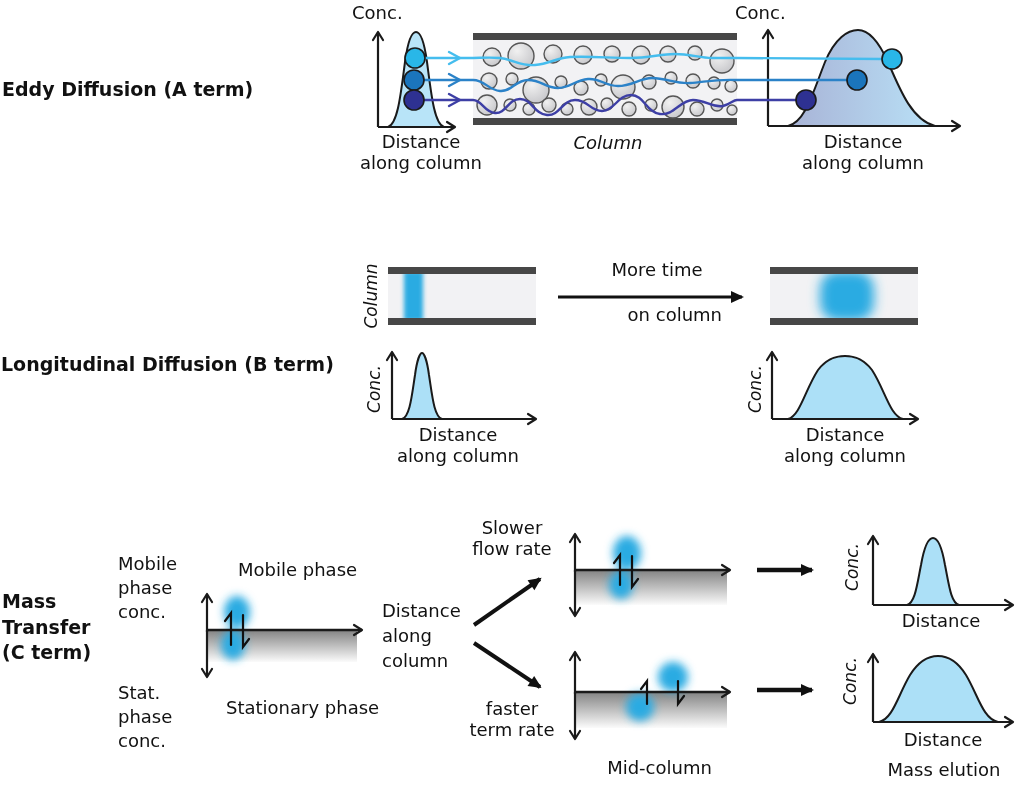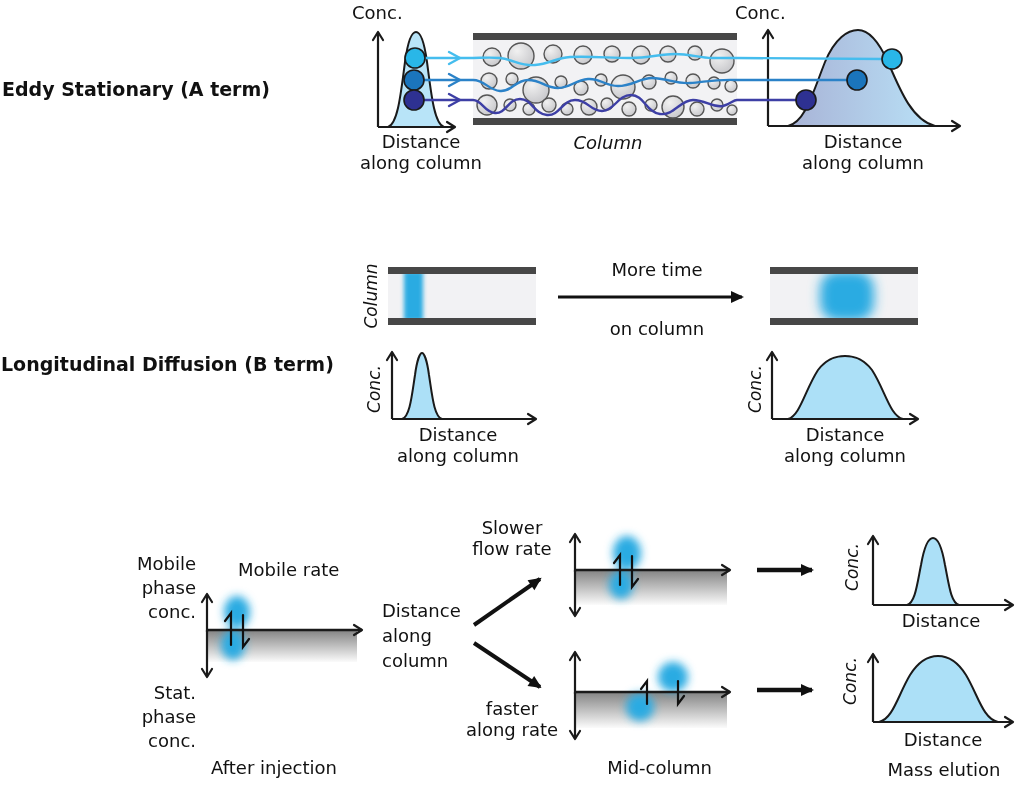--- a/index.html
+++ b/index.html
@@ -2,21 +2,21 @@
 <html><head>
 <meta charset="utf-8">
 <style>
   html,body{margin:0;padding:0;background:#fff;}
   #page{position:relative;width:1024px;height:787px;background:#ffffff;overflow:hidden;
         font-family:"DejaVu Sans",sans-serif;color:#111;}
   #canvas{position:absolute;left:0;top:0;}
   .lbl{position:absolute;font-size:18px;line-height:1.18;white-space:pre-line;}
   .b{font-weight:400;}
   .c{text-align:center;}
-  .r{text-align:right;}
+  .r{}
   .t{font-size:19px;font-weight:700;white-space:pre-line;line-height:1.35;}
   .rot{position:absolute;font-size:17px;font-style:italic;white-space:nowrap;
        transform:translate(-50%,-50%) rotate(-90deg);}
   .lh3{line-height:1.34;}
   .lh4{line-height:1.4;}
 </style>
 </head>
 <body>
 
 <div id="page">
@@ -221,55 +221,58 @@
     </g>
 
     <g>
       <path d="M879,722 C893,719 898,695 910,675 C920,659 930,656 938,656 C946,656 956,659 966,675 C978,695 983,719 998,722 Z" stroke="#1a1a1a" stroke-width="2" stroke-linejoin="round" fill="#ace0f7"></path>
       <path d="M873,722 L873,654" fill="none" stroke="#1a1a1a" stroke-width="2.2" marker-end="url(#chev)"></path>
       <path d="M873,722 L1013,722" fill="none" stroke="#1a1a1a" stroke-width="2.2" marker-end="url(#chev)"></path>
     </g>
   </g>
 </svg>
 
-<div class="lbl t" style="left:2px;top:77px;">Eddy Stationary (A term)</div>
+<div class="lbl t" style="left:2px;top:77px;">Eddy Diffusion (A term)</div>
 <div class="lbl" style="left:352px;top:2px;">Conc.</div>
 <div class="lbl c" style="left:348px;top:131px;width:146px;">Distance
 along column</div>
 <div class="lbl c" style="left:548px;top:132px;width:120px;font-style:italic;">Column</div>
 <div class="lbl" style="left:735px;top:2px;">Conc.</div>
 <div class="lbl c" style="left:790px;top:131px;width:146px;">Distance
 along column</div>
 
 <div class="lbl t" style="left:1px;top:352px;">Longitudinal Diffusion (B term)</div>
 <div class="rot" style="left:371px;top:296px;">Column</div>
 <div class="lbl c" style="left:592px;top:259px;width:130px;">More time</div>
-<div class="lbl c" style="left:592px;top:318px;width:130px;">on column</div>
+<div class="lbl c" style="left:592px;top:304px;width:130px;text-align:right;">on column</div>
 <div class="rot" style="left:374px;top:389px;">Conc.</div>
 <div class="lbl c" style="left:384px;top:424px;width:148px;">Distance
 along column</div>
 <div class="rot" style="left:755px;top:389px;">Conc.</div>
 <div class="lbl c" style="left:770px;top:424px;width:150px;">Distance
 along column</div>
 
+<div class="lbl t" style="left:2px;top:589px;">Mass
+Transfer
+(C term)</div>
 <div class="lbl r lh3" style="left:118px;top:552px;width:78px;">Mobile
 phase
 conc.</div>
 <div class="lbl r lh3" style="left:118px;top:644px;width:78px;margin-top:37px;">Stat.
 phase
 conc.</div>
-<div class="lbl" style="left:238px;top:559px;">Mobile rate</div>
+<div class="lbl" style="left:238px;top:559px;">Mobile phase</div>
+<div class="lbl" style="left:226px;top:697px;">Stationary phase</div>
 <div class="lbl lh4" style="left:382px;top:598px;">Distance
 along
 column</div>
 <div class="lbl b c" style="left:448px;top:517px;width:128px;">Slower
 flow rate</div>
 <div class="lbl b c" style="left:448px;top:698px;width:128px;">faster
-along rate</div>
-<div class="lbl b c" style="left:196px;top:757px;width:156px;">After injection</div>
+term rate</div>
 <div class="lbl b c" style="left:592px;top:757px;width:135px;">Mid-column</div>
 <div class="rot" style="left:852px;top:567px;">Conc.</div>
 <div class="lbl c" style="left:886px;top:610px;width:110px;">Distance</div>
 <div class="rot" style="left:850px;top:681px;">Conc.</div>
 <div class="lbl c" style="left:888px;top:729px;width:110px;">Distance</div>
 <div class="lbl b c" style="left:868px;top:759px;width:152px;">Mass elution</div>
 
 </div>
 
 </body></html>

